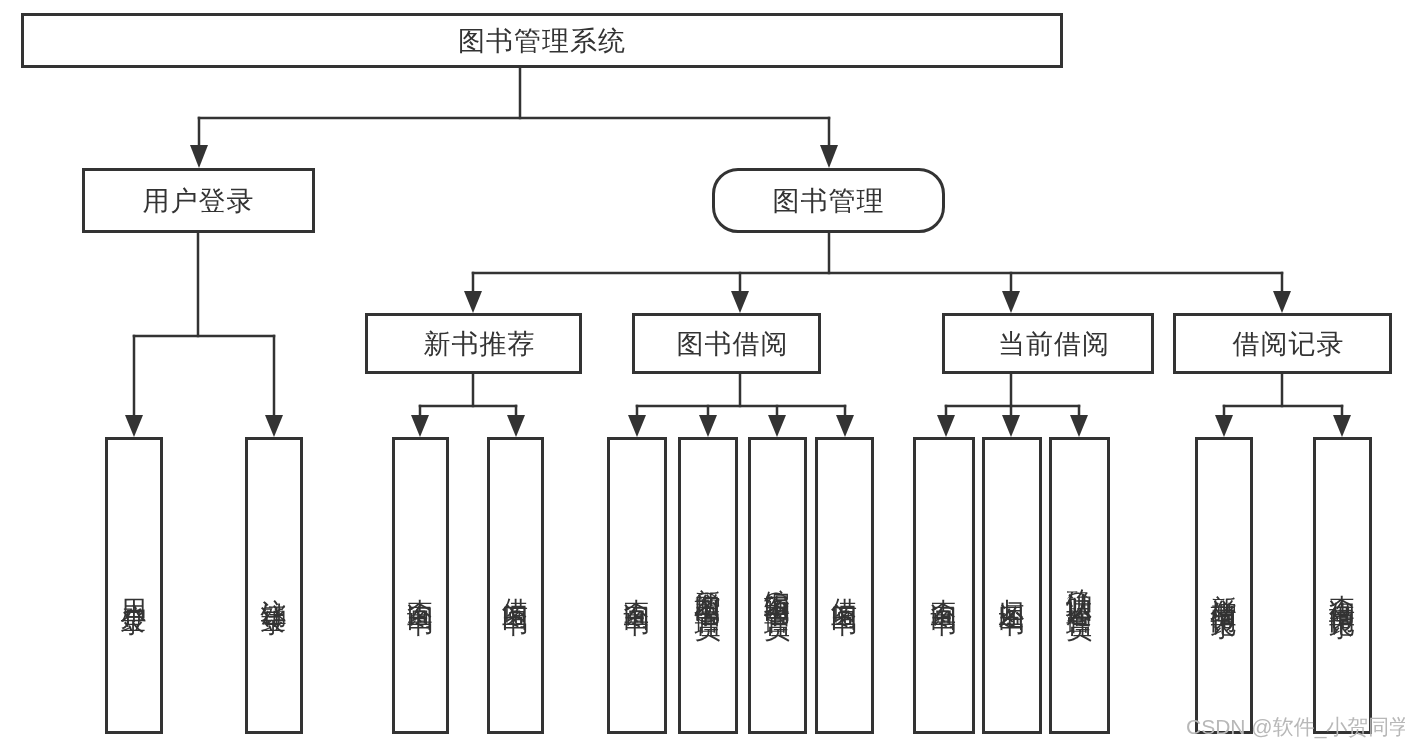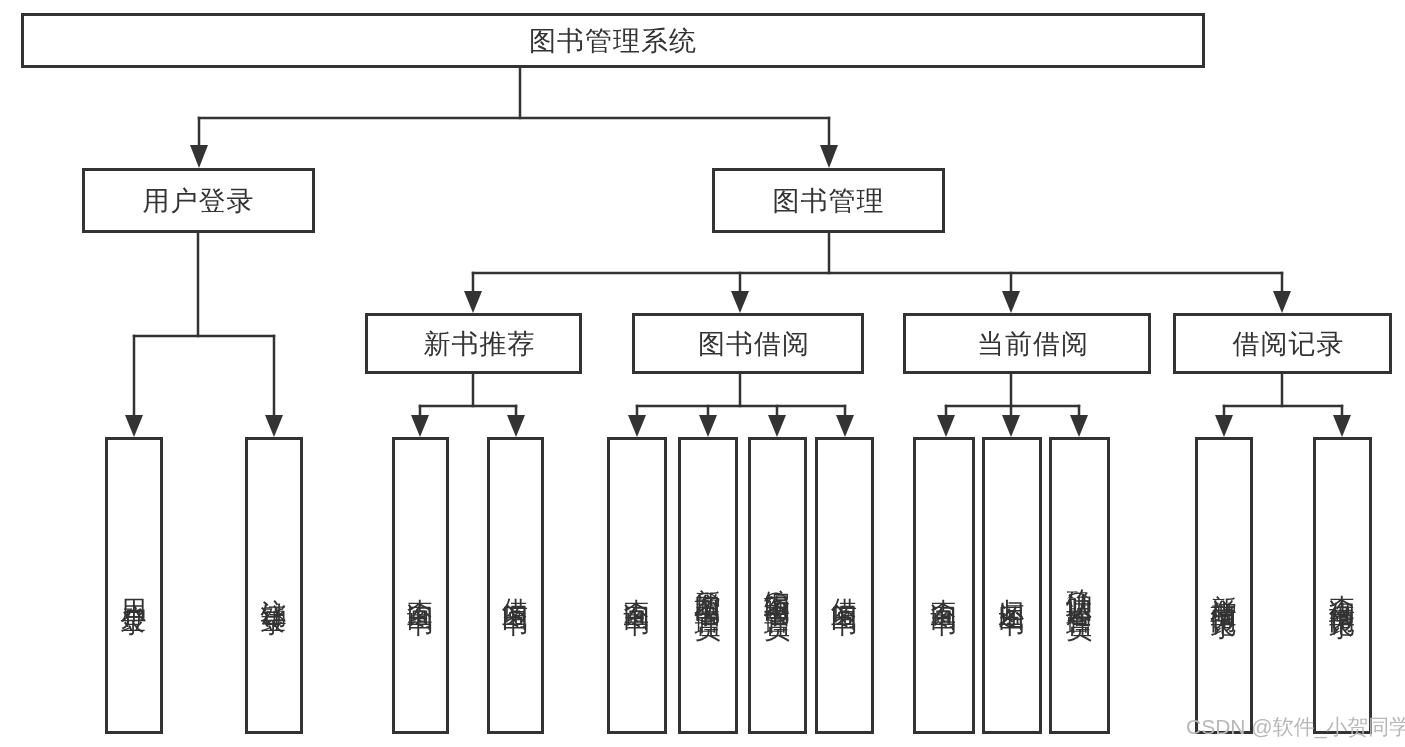--- a/index.html
+++ b/index.html
@@ -24,21 +24,21 @@
     display: flex;
     align-items: center;
     justify-content: center;
     color: #333333;
   }
   .hbox {
     font-size: 27px;
     letter-spacing: 1px;
     white-space: nowrap;
   }
-  .root-box   { left: 21px;  top: 13px;  width: 1184px; height: 55px; }
+  .root-box   { left: 21px;  top: 13px;  width: 1042px; height: 55px; }
   .lvl2       { top: 168px; height: 65px; }
   .lvl3       { top: 313px; height: 61px; padding-left: 12px; }
   .vbox       { top: 437px; height: 297px; }
   .vtext {
     writing-mode: vertical-rl;
     text-orientation: mixed;
     font-size: 26px;
     line-height: 1;
     letter-spacing: 4px;
     color: #333333;
@@ -127,31 +127,31 @@
     </g>
   </svg>
 
   <div class="node hbox root-box">
     <span>图书管理系统</span>
   </div>
 
   <div class="node hbox lvl2" style="left:82px; width:233px;">
     <span>用户登录</span>
   </div>
-  <div class="node hbox lvl2" style="left:712px; width:233px;">
+  <div class="node hbox lvl2" style="left:712px; width:233px;border-radius:26px;">
     <span>图书管理</span>
   </div>
 
   <div class="node hbox lvl3" style="left:365px; width:217px;">
     <span>新书推荐</span>
   </div>
-  <div class="node hbox lvl3" style="left:632px; width:232px;align-items:center;">
+  <div class="node hbox lvl3" style="left:632px; width:189px;align-items:center;">
     <span>图书借阅</span>
   </div>
-  <div class="node hbox lvl3" style="left:903px; width:248px;">
+  <div class="node hbox lvl3" style="left:942px; width:212px;">
     <span>当前借阅</span>
   </div>
   <div class="node hbox lvl3" style="left:1173px; width:219px;text-align:right;">
     <span>借阅记录</span>
   </div>
 
   <div class="node vbox" style="left:105px; width:58px;">
     <span class="vtext">用户登录</span>
   </div>
   <div class="node vbox" style="left:245px; width:58px;">

